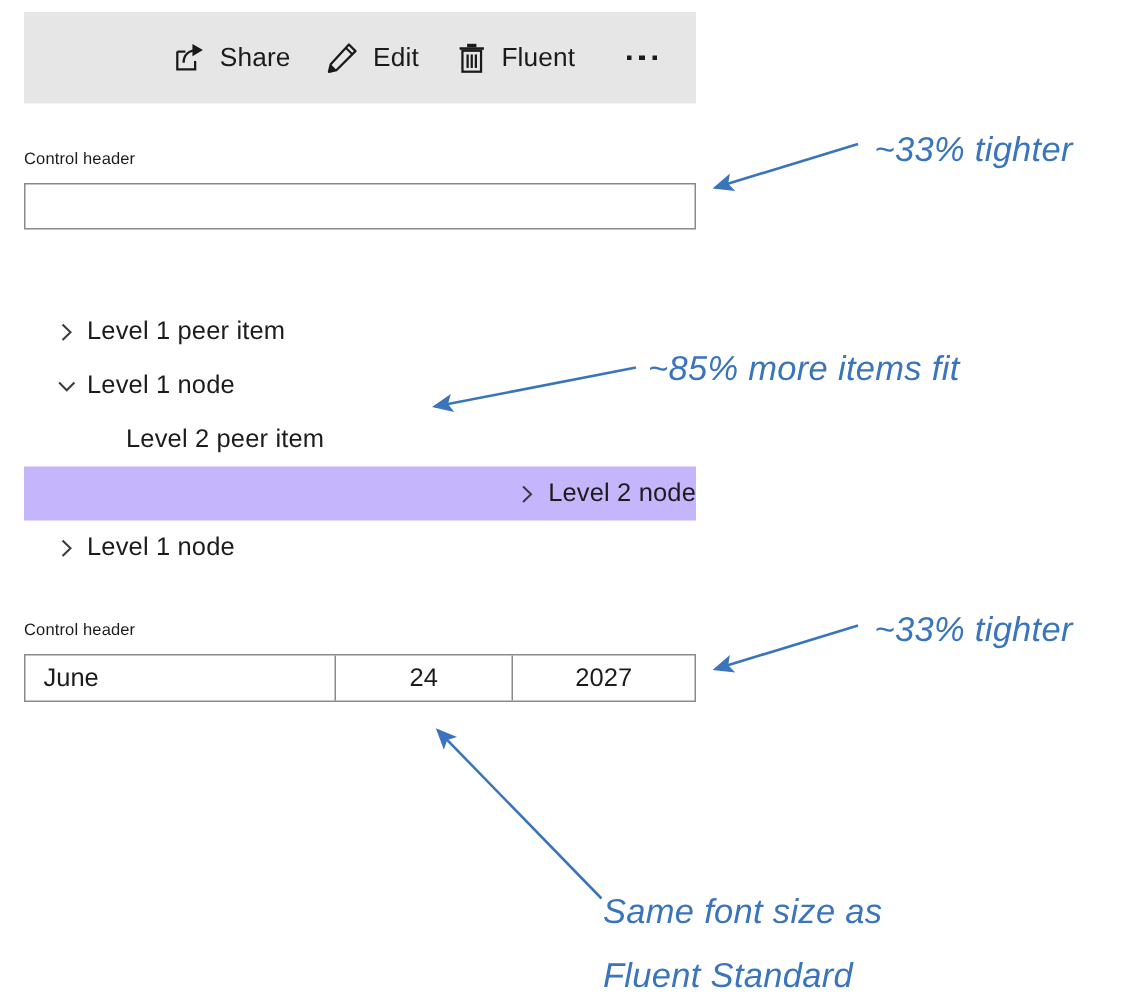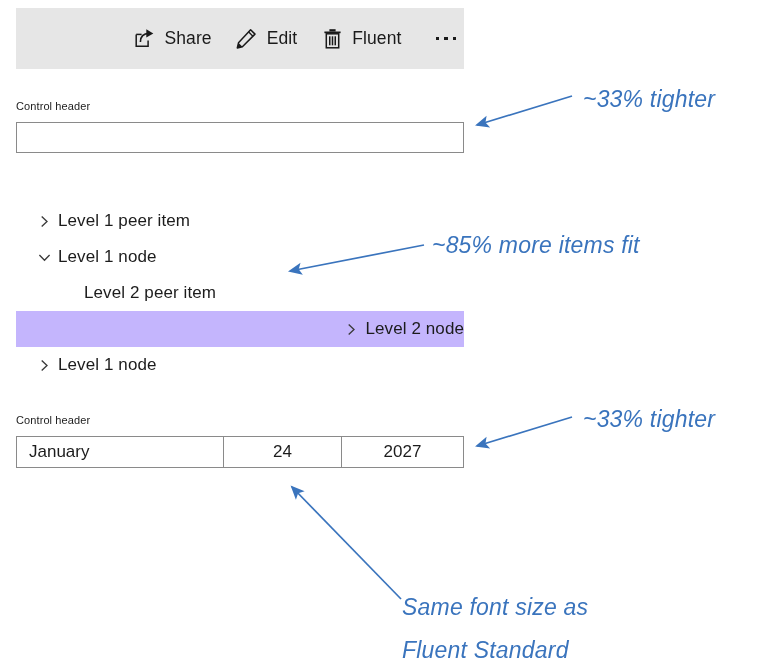--- a/index.html
+++ b/index.html
@@ -20,20 +20,21 @@
   #command-bar {
     position: absolute;
     left: 16px;
     top: 8px;
     width: 448px;
     height: 61px;
     background: #e6e6e6;
     display: flex;
     align-items: center;
     justify-content: flex-end;
+    padding-right: 18px;
     box-sizing: border-box;
   }
   .cmd-item {
     display: flex;
     align-items: center;
     height: 100%;
     padding: 0 12px;
     cursor: default;
     gap: 9px;
   }
@@ -292,21 +293,21 @@
         <path d="M3.7 1.4 L9.0 6.5 L3.7 11.6" fill="none" stroke="#3a3a3a" stroke-width="1.35"></path>
       </svg>
     </span>
     <span class="tree-label">Level 1 node</span>
   </div>
 </div>
 
 <div id="datepicker-section">
   <div class="control-header">Control header</div>
   <div id="date-picker">
-    <div class="date-field" id="date-month">January</div>
+    <div class="date-field" id="date-month">June</div>
     <div class="date-field" id="date-day">24</div>
     <div class="date-field" id="date-year">2027</div>
   </div>
 </div>
 
 <div class="annotation" id="anno-1">~33% tighter</div>
 
 <div class="annotation" id="anno-2">~85% more items fit</div>
 
 <div class="annotation" id="anno-3">~33% tighter</div>

